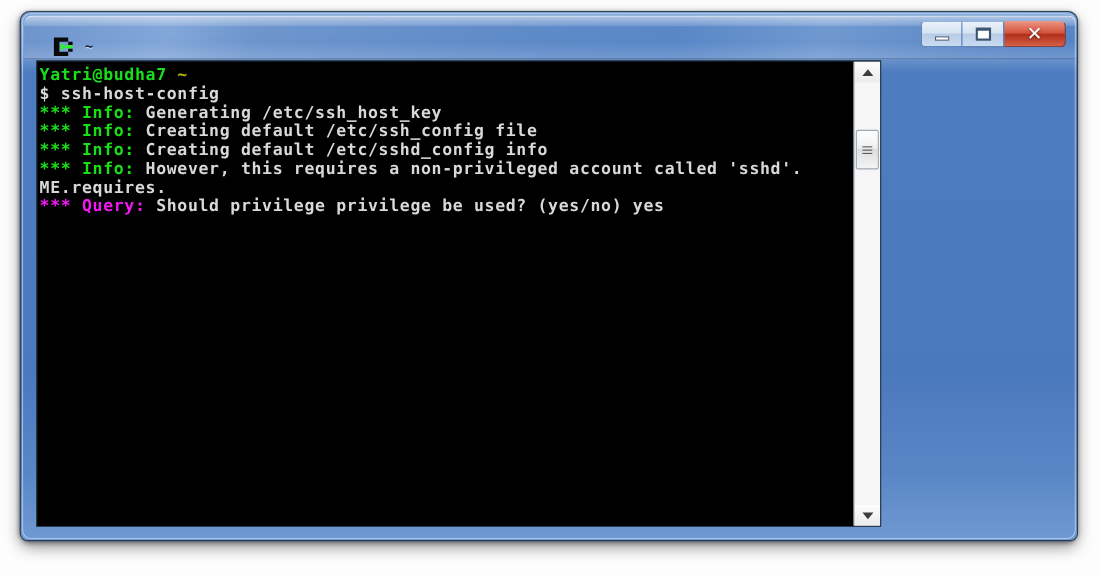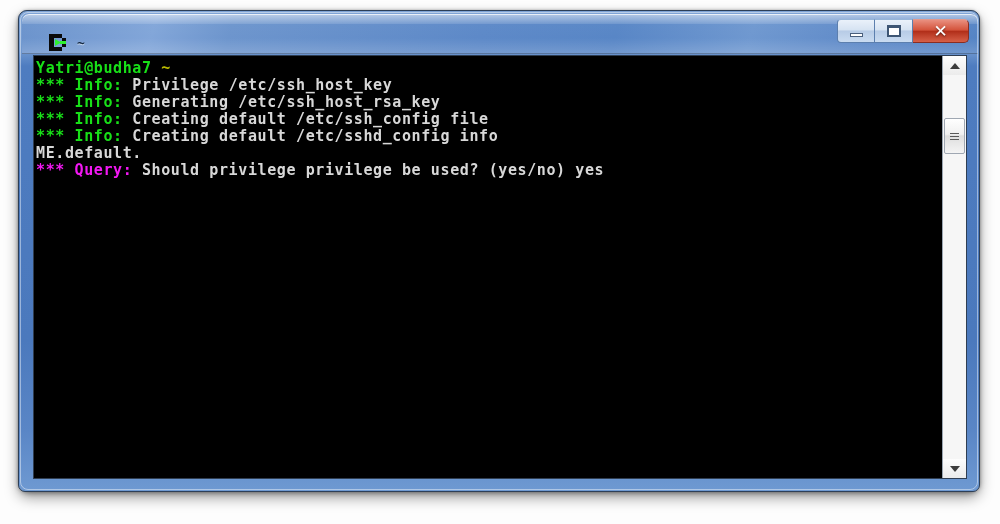--- a/index.html
+++ b/index.html
@@ -173,21 +173,21 @@
     font-weight: bold;
     line-height: 1;
     text-shadow: 0 1px 2px rgba(0,0,0,0.55);
   }
 
   
   .client {
     position: absolute;
     left: 14px;
     top: 44px;
-    width: 934px;
+    width: 768px;
     height: 424px;
     box-sizing: border-box;
     border: 1px solid #2f3e52;
     background: #000000;
     overflow: hidden;
   }
 
   .term {
     position: absolute;
     left: 0; top: 0;
@@ -306,25 +306,26 @@
         <div class="winbtn close">
           <div class="glyph-close">✕</div>
         </div>
       </div>
     </div>
 
     <div class="client">
 
       <div class="term" id="term">
           <div class="line"><span class="c-green">Yatri@budha7</span><span class="c-white"> </span><span class="c-olive">~</span></div>
-          <div class="line"><span class="c-green">*** Info:</span><span class="c-white"> Privilege /etc/ssh_host_key</span></div>
-          <div class="line"><span class="c-green">*** Info:</span><span class="c-white"> Generating /etc/ssh_host_rsa_key</span></div>
+          <div class="line"><span class="c-white">$ ssh-host-config</span></div>
+          <div class="line"><span class="c-green">*** Info:</span><span class="c-white"> Generating /etc/ssh_host_key</span></div>
           <div class="line"><span class="c-green">*** Info:</span><span class="c-white"> Creating default /etc/ssh_config file</span></div>
           <div class="line"><span class="c-green">*** Info:</span><span class="c-white"> Creating default /etc/sshd_config info</span></div>
-          <div class="line"><span class="c-white">ME.default.</span></div>
+          <div class="line"><span class="c-green">*** Info:</span><span class="c-white"> However, this requires a non-privileged account called 'sshd'.</span></div>
+          <div class="line"><span class="c-white">ME.requires.</span></div>
           <div class="line"><span class="c-magenta">*** Query:</span><span class="c-white"> Should privilege privilege be used? (yes/no) yes</span></div>
         </div>
 
       <div class="scrollbar">
         <div class="sb-btn up">
           <div class="tri up"></div>
         </div>
         <div class="sb-track">
           <div class="sb-thumb">
             <div class="grip"></div>

